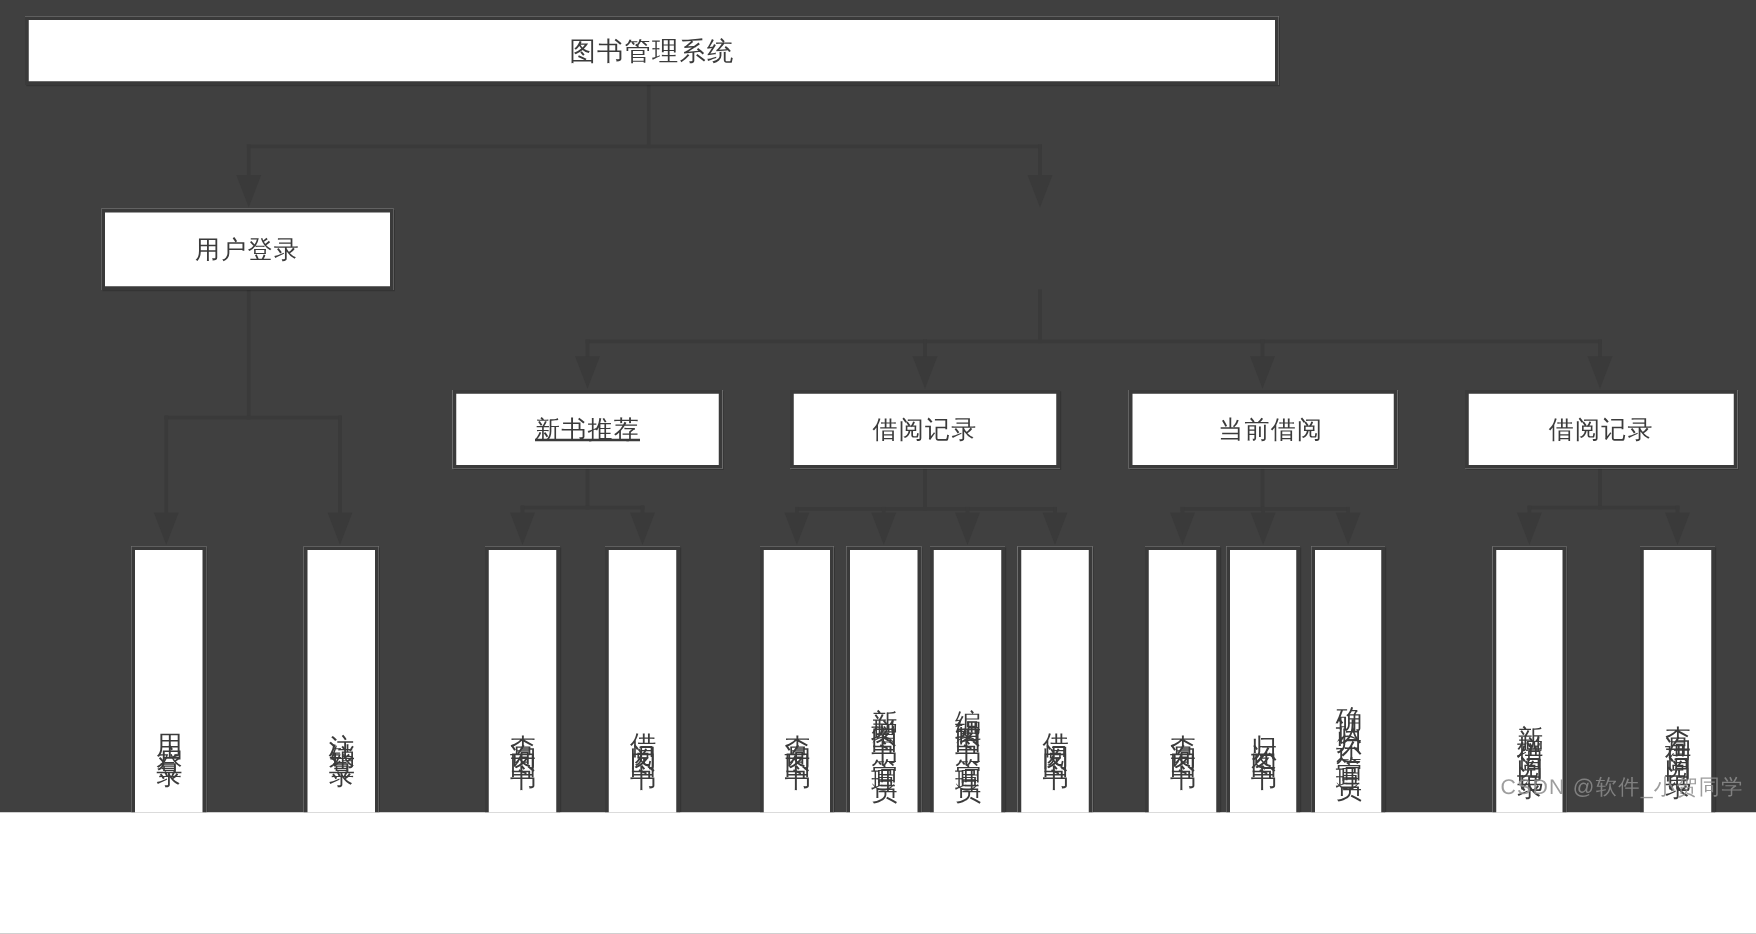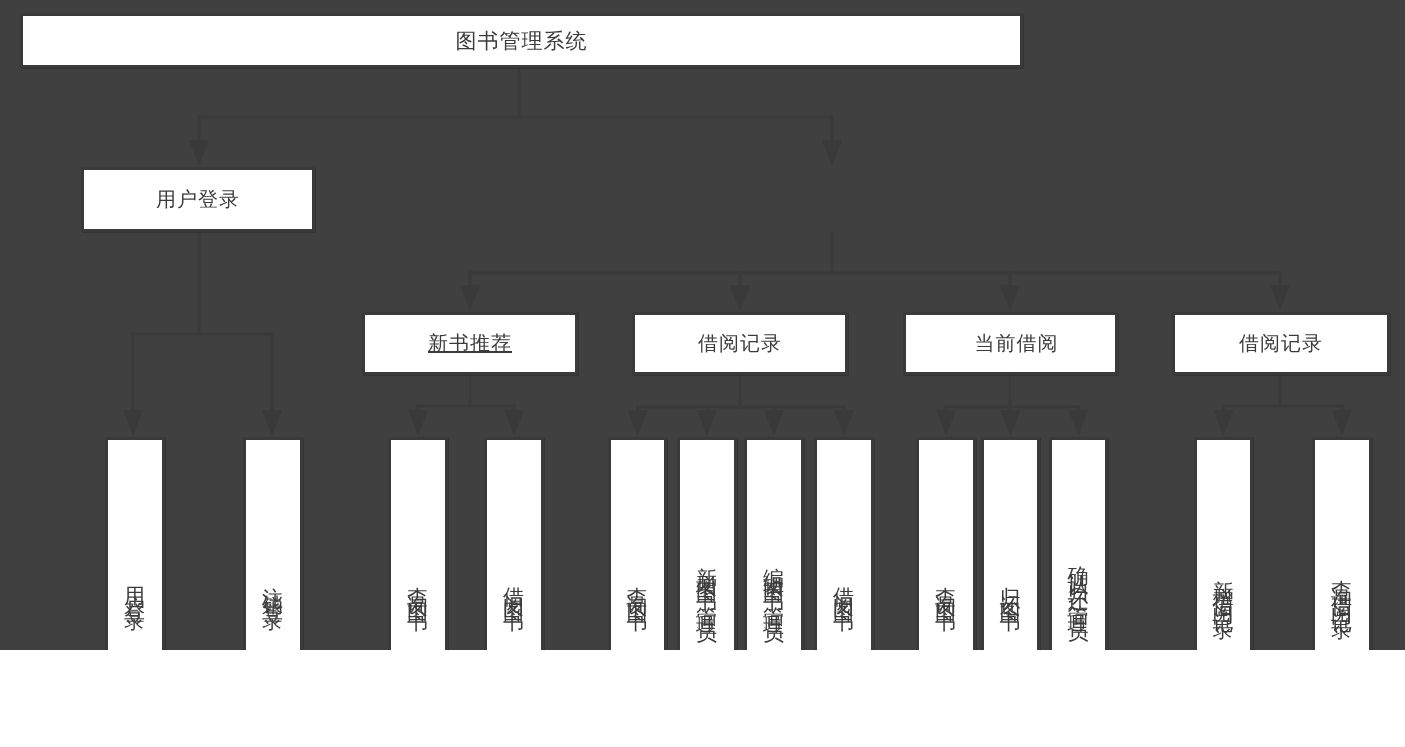--- a/index.html
+++ b/index.html
@@ -195,14 +195,15 @@
     <span class="vtext">确认归还（管理员）</span>
   </div>
 
   <div class="vnode" style="left:1194px; top:437px; width:59px; height:300px;">
     <span class="vtext">新增借阅记录</span>
   </div>
   <div class="vnode" style="left:1312px; top:437px; width:60px; height:300px;">
     <span class="vtext">查询借阅记录</span>
   </div>
 
+  <div class="watermark">CSDN @软件_小贺同学</div>
 
 </div>
 
 </body></html>

